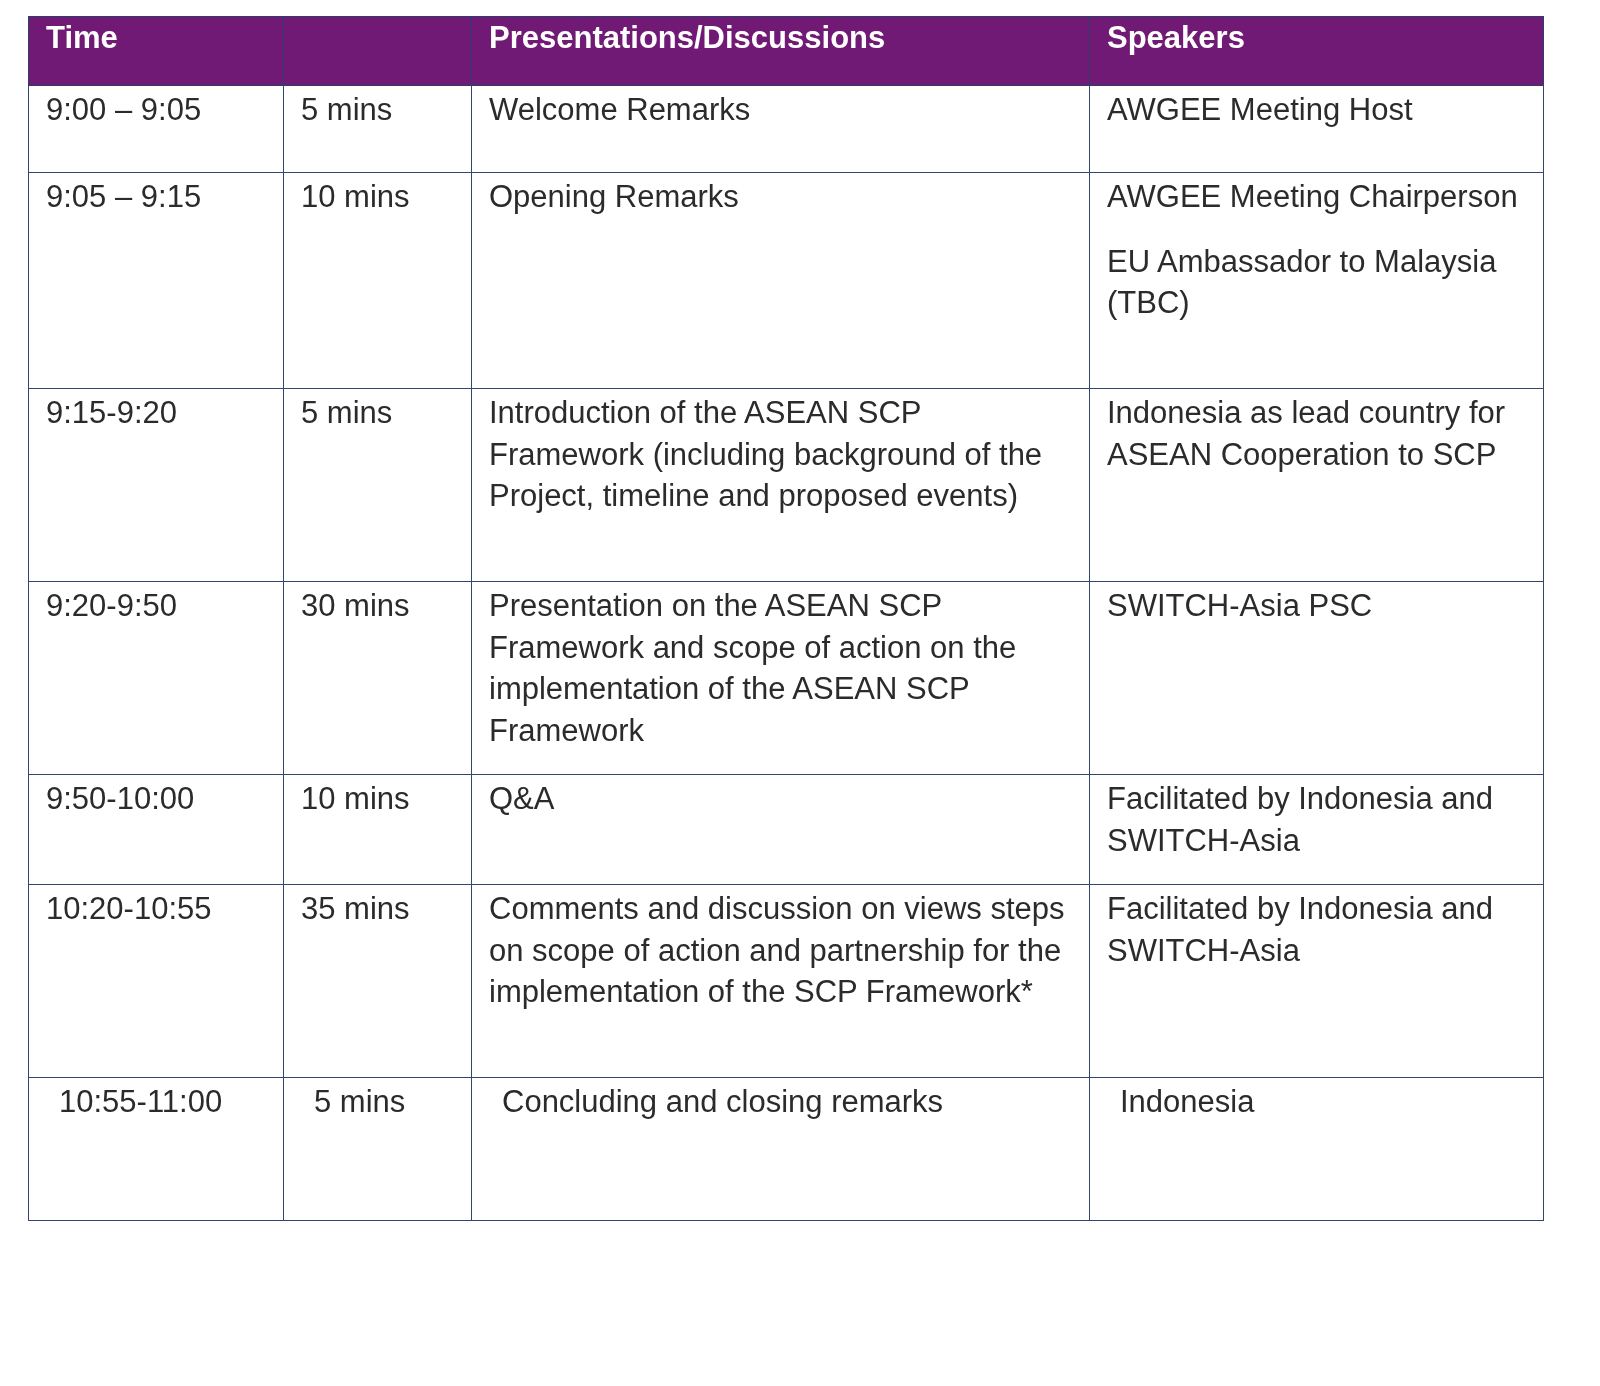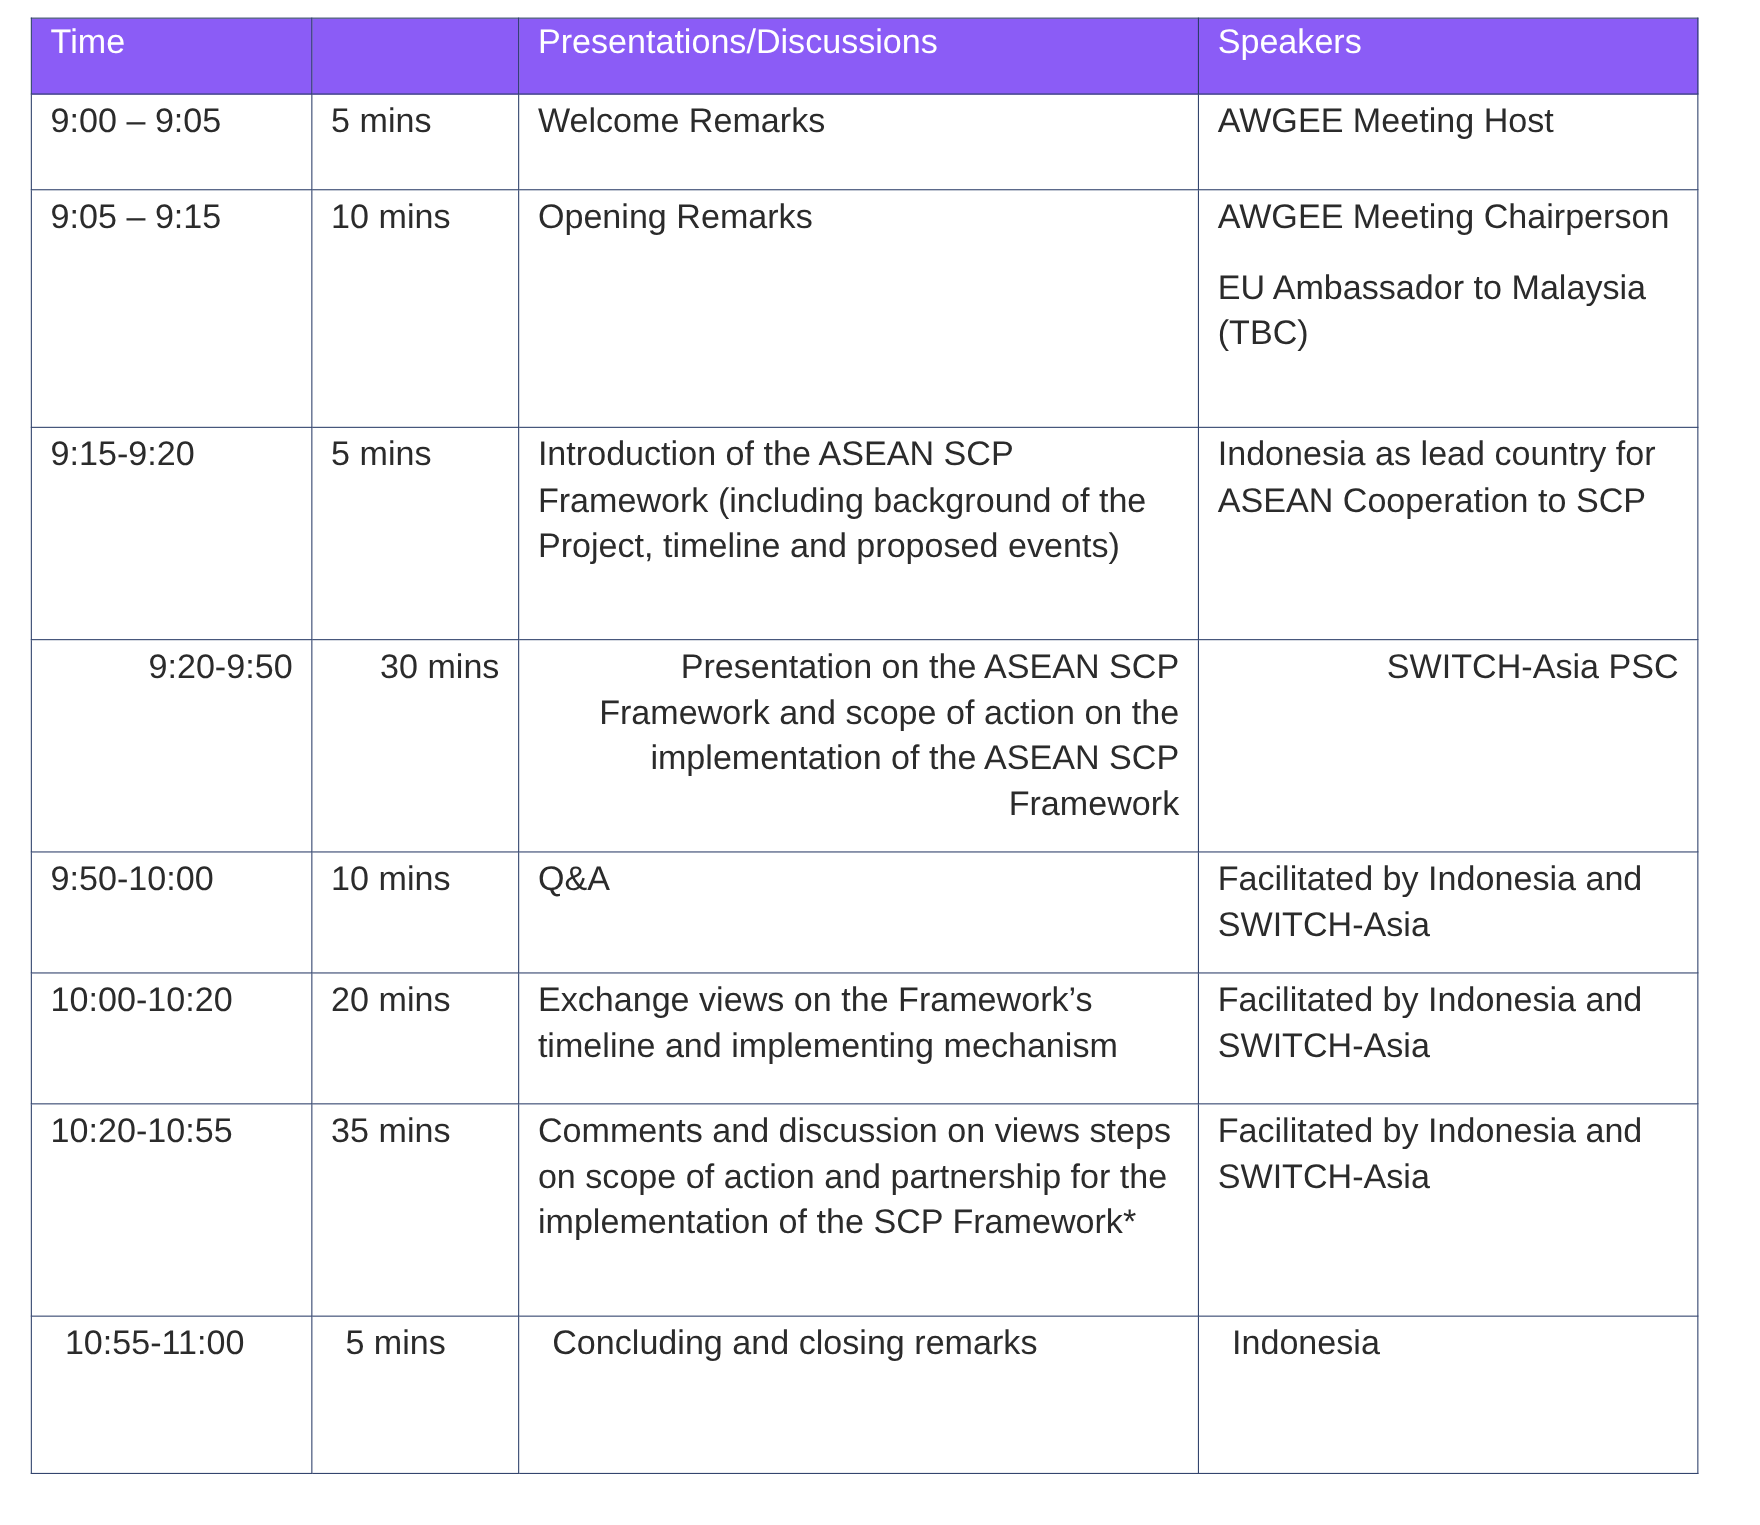--- a/index.html
+++ b/index.html
@@ -29,36 +29,36 @@
 
   .agenda th, .agenda td {
     border: 1.5px solid #34456e;
     vertical-align: top;
     text-align: left;
     padding: 0 17px;
     font-size: 31px;
     line-height: 41.5px;
   }
   .agenda thead th {
-    background: #8b5cf6;
+    background: #701a75;
     color: #ffffff;
-    font-weight: normal;
+    font-weight: bold;
     height: 67px;
     padding-top: 1px;
     line-height: 40px;
     border-color: #2b3d68;
   }
   .agenda tbody td {
     padding-top: 3px;
     padding-bottom: 3px;
   }
   .row-1 td { height: 80px; }
   .row-2 td { height: 209px; }
   .row-3 td { height: 186px; margin-left: 11px; }
-  .row-4 td { height: 186px; text-align: right; }
+  .row-4 td { height: 186px; }
   .row-5 td { height: 103px; }
   .row-6 td { height: 112px; }
   .row-7 td { height: 186px; }
   .row-8 td { height: 136px; padding-left: 30px; }
 
   .speaker-block { display: block; }
   .speaker-block + .speaker-block { margin-top: 23px; }
 </style>
 </head>
 <body>
@@ -113,28 +113,20 @@
       </td>
     </tr>
     <tr class="row-5">
       <td>9:50-10:00</td>
       <td>10 mins</td>
       <td>Q&amp;A</td>
       <td>
         <span class="speaker-block">Facilitated by Indonesia and SWITCH-Asia</span>
       </td>
     </tr>
-    <tr class="row-6">
-      <td>10:00-10:20</td>
-      <td>20 mins</td>
-      <td>Exchange views on the Framework’s timeline and implementing mechanism</td>
-      <td>
-        <span class="speaker-block">Facilitated by Indonesia and SWITCH-Asia</span>
-      </td>
-    </tr>
     <tr class="row-7">
       <td>10:20-10:55</td>
       <td>35 mins</td>
       <td>Comments and discussion on views steps on scope of action and partnership for the implementation of the SCP Framework*</td>
       <td>
         <span class="speaker-block">Facilitated by Indonesia and SWITCH-Asia</span>
       </td>
     </tr>
     <tr class="row-8">
       <td>10:55-11:00</td>

